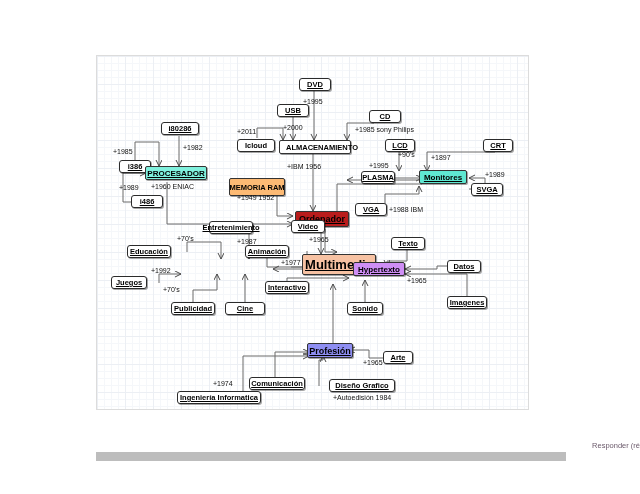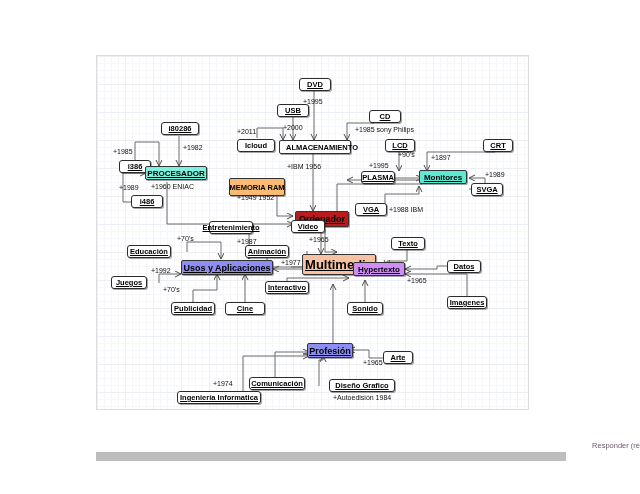--- a/index.html
+++ b/index.html
@@ -252,23 +252,20 @@
       </div>
 
     <div class="node leaf" style="left:112px;top:165px;width:44px;">
       <span>Entretenimiento</span>
       </div>
 
     <div class="node leaf" style="left:14px;top:220px;width:36px;">
       <span>Juegos</span>
       </div>
 
-    <div class="node key n-usos" style="left:84px;top:204px;width:92px;">
-      <span>Usos y Aplicaciones</span>
-      </div>
 
     <div class="node leaf" style="left:74px;top:246px;width:44px;">
       <span>Publicidad</span>
       </div>
 
     <div class="node leaf" style="left:128px;top:246px;width:40px;">
       <span>Cine</span>
       </div>
 
     <div class="node key n-multimedia" style="left:205px;top:198px;width:74px;">

